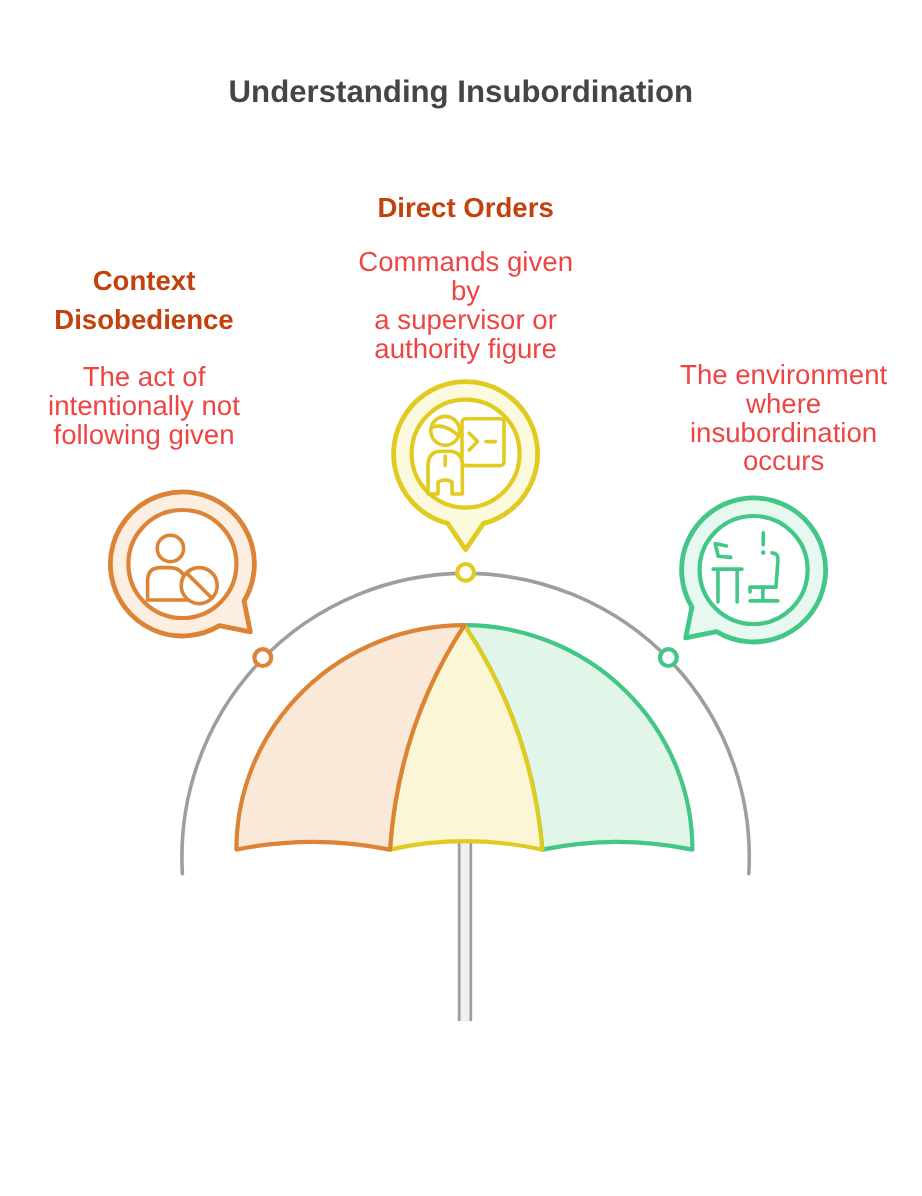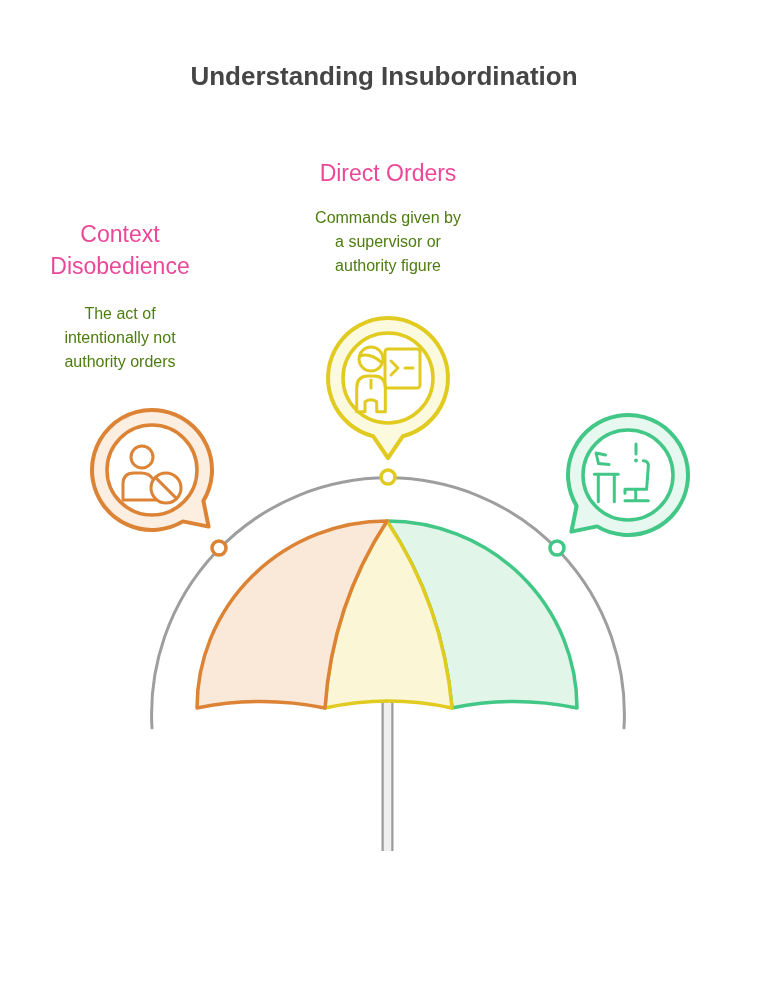--- a/index.html
+++ b/index.html
@@ -6,25 +6,25 @@
   .canvas {
     position:relative; width:768px; height:851px; background:#ffffff;
     font-family:"Liberation Sans", sans-serif; overflow:hidden;
   }
   .page-title {
     position:absolute; top:61px; left:0; width:768px; text-align:center;
     font-size:26px; line-height:30px; font-weight:bold; color:#454545;
   }
   .concept-heading {
     position:absolute; text-align:center; font-size:23px; line-height:32px;
-    font-weight:normal; color:#ec4899; white-space:pre-line;
+    font-weight:bold; color:#c2410c; white-space:pre-line;
   }
   .concept-body {
-    position:absolute; text-align:center; font-size:16px; line-height:24px;
-    color:#4d7c0f; white-space:pre-line;
+    position:absolute; text-align:center; font-size:23px; line-height:24px;
+    color:#ef4444; white-space:pre-line;
   }
   .heading-willful   { left:20px;  top:218px; width:200px; }
   .body-willful      { left:20px;  top:302px; width:200px; }
   .heading-direct    { left:288px; top:157px; width:200px; }
   .body-direct       { left:288px; top:206px; width:200px; }
   .heading-workplace { left:553px; top:218px; width:200px; }
   .body-workplace    { left:553px; top:300px; width:200px; }
   .main-svg { position:absolute; left:0; top:0; }
   .bubble-svg { position:absolute; }
   .bubble-willful   { left:86px;  top:404px; }
@@ -35,27 +35,31 @@
 <body>
 
 <div class="canvas">
 
   <div class="page-title">Understanding Insubordination</div>
 
   <div class="concept-heading heading-willful">Context
 Disobedience</div>
   <div class="concept-body body-willful">The act of
 intentionally not
-authority orders</div>
+following given</div>
 
   <div class="concept-heading heading-direct">Direct Orders</div>
   <div class="concept-body body-direct">Commands given by
 a supervisor or
 authority figure</div>
 
+  <div class="concept-body body-workplace">The environment
+where
+insubordination
+occurs</div>
 
   <svg class="main-svg" width="768" height="997" viewBox="0 0 768 997">
 
     <g>
       <path d="M 387.5 693 V 890 A 30.5 30.5 0 0 1 326.5 890 V 882" fill="none" stroke-width="12" stroke-linecap="round" stroke="#9C9C9C"></path>
       <path d="M 387.5 693 V 890 A 30.5 30.5 0 0 1 326.5 890 V 882" fill="none" stroke-width="7.5" stroke-linecap="round" stroke="#EFEFEF"></path>
     </g>
 
     <path d="M 152 728 A 236.4 236.4 0 1 1 624 728" fill="none" stroke-width="3" stroke-linecap="round" stroke="#9E9E9E"></path>
 

